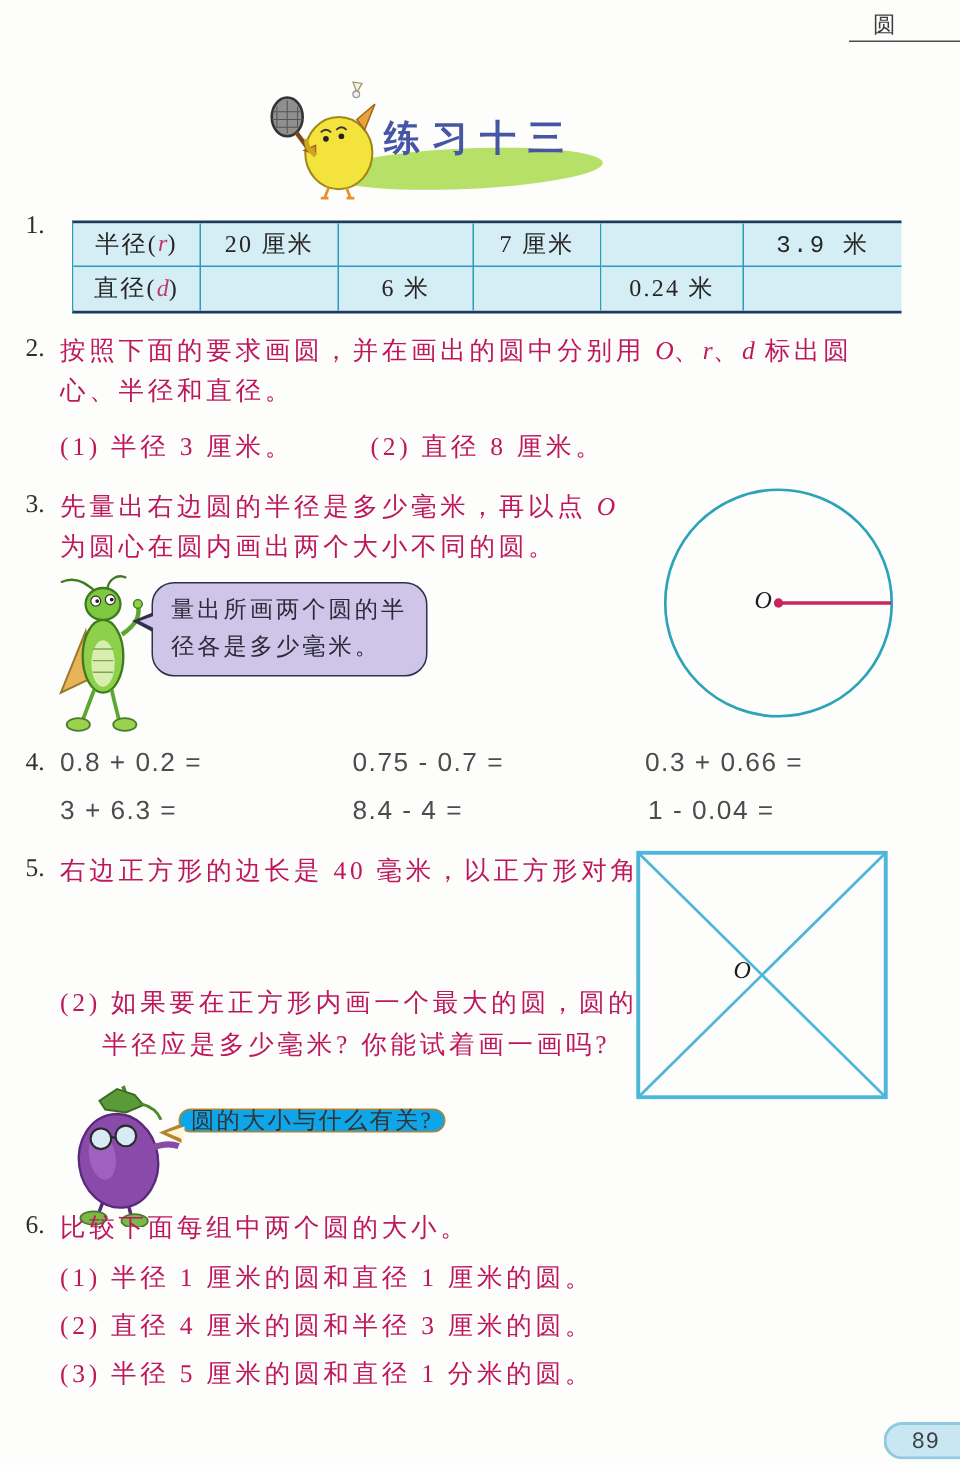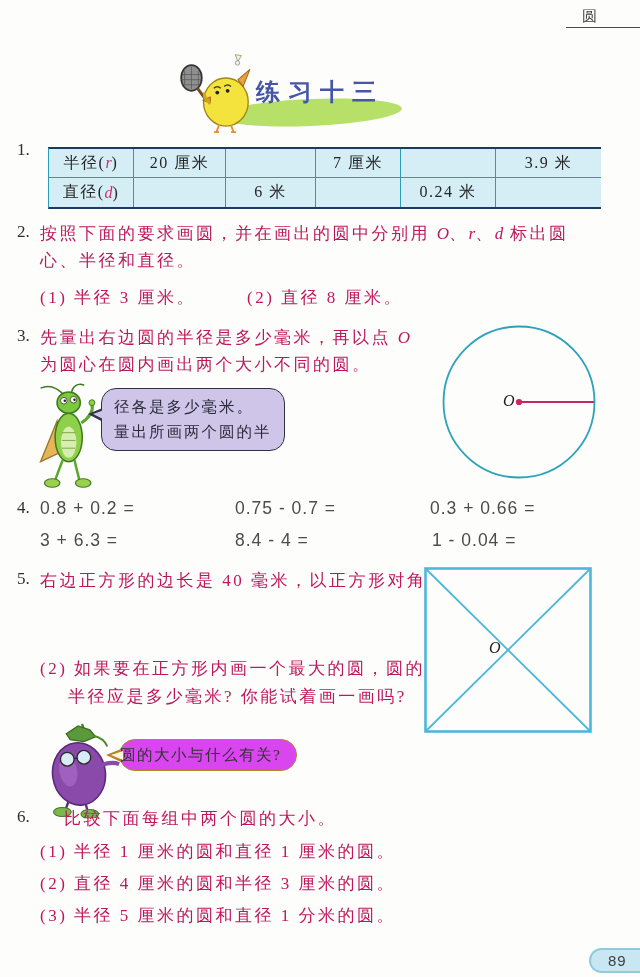--- a/index.html
+++ b/index.html
@@ -25,42 +25,42 @@
 
   
   .rtable { position:absolute; left:48px; top:147px; width:553px;
             border-top:2.6px solid #1c3c5c; border-bottom:2.6px solid #1c3c5c;
             border-left:1.6px solid #2b9cb5; }
   .rtable .row { display:grid; grid-template-columns:85px 92px 90px 85px 95px auto; height:29px; }
   .rtable .cell { background:#d5eef5; border-right:1.6px solid #2b9cb5;
                   display:flex; align-items:center; justify-content:center;
                   font-size:16px; letter-spacing:1.5px; color:#262626; }
   .rtable .row:first-child .cell { border-bottom:1.6px solid #2b9cb5; }
-  .rtable .cell:last-child { border-right:none; }
+  .rtable .cell:last-child { border-right:none;font-family:Liberation Mono, monospace; }
 
   
   .fig-label { font-size:16px; font-style:italic; font-family:"Liberation Serif",serif; color:#1d1d1d; letter-spacing:0; }
 
   
   .math { font-family:"Liberation Sans","DejaVu Sans",sans-serif; font-size:17.5px; color:#4c4c4c; letter-spacing:1px; }
 
   
   .bubble { position:absolute; border-radius:15px; }
   .bubble-1 { left:101px; top:388px; width:184px; padding:5px 10px 6px 12px;
               background:#cfc5e9; border:1.8px solid #30304a; }
   .bubble-1 .bl { font-size:15.5px; letter-spacing:2px; color:#2a2a38; line-height:25px; white-space:nowrap; }
   .tail-1 { position:absolute; left:88px; top:407px; width:0; height:0;
             border-top:7px solid transparent; border-bottom:9px solid transparent;
             border-right:17px solid #30304a; }
   .tail-1b { position:absolute; left:93px; top:409px; width:0; height:0;
              border-top:5px solid transparent; border-bottom:7px solid transparent;
              border-right:14px solid #cfc5e9; z-index:3; }
-  .bubble-2 { left:119px; top:739px; width:178px; height:32px; border-radius:16px;
-              background:#d946ef; border:1.6px solid #b5832c;
-              display:flex; align-items:center; justify-content:flex-start; }
+  .bubble-2 { left:119px; top:739px; width:178px; height:16px; border-radius:16px;
+              background:#0ea5e9; border:1.6px solid #b5832c;
+              display:flex; align-items:center; justify-content:center; }
   .bubble-2 .bl { font-size:15.5px; letter-spacing:1.5px; color:#333; white-space:nowrap; }
   .tail-2 { position:absolute; left:106px; top:749px; width:0; height:0;
             border-top:6px solid transparent; border-bottom:7px solid transparent;
             border-right:15px solid #b5832c; }
   .tail-2b { position:absolute; left:111px; top:751px; width:0; height:0;
              border-top:4px solid transparent; border-bottom:5px solid transparent;
              border-right:12px solid #fdf6d9; z-index:3; }
 
   
   .page-pill { position:absolute; left:589px; top:948px; width:55px; height:25px;
@@ -173,22 +173,22 @@
       <path d="M36,80 C32,90 30,96 28,101" stroke="#5aa82e" stroke-width="2.6" fill="none"></path>
       <path d="M48,80 C50,90 52,96 53,101" stroke="#5aa82e" stroke-width="2.6" fill="none"></path>
       <ellipse cx="25" cy="104" rx="8" ry="4.4" fill="#9ad14e" stroke="#4a7a2a" stroke-width="1.2"></ellipse>
       <ellipse cx="57" cy="104" rx="8" ry="4.4" fill="#9ad14e" stroke="#4a7a2a" stroke-width="1.2"></ellipse>
     </svg>
   </div>
 
   <div class="tail-1"></div>
   <div class="tail-1b"></div>
   <div class="bubble bubble-1">
+    <div class="bl">量出所画两个圆的半</div>
     <div class="bl">径各是多少毫米。</div>
-    <div class="bl">量出所画两个圆的半</div>
   </div>
 
   <div class="abs qnum" style="left:17px; top:498px;">4.</div>
   <div class="abs math" style="left:40px; top:498px;">0.8 + 0.2 =</div>
   <div class="abs math" style="left:235px; top:498px;">0.75 - 0.7 =</div>
   <div class="abs math" style="left:430px; top:498px;">0.3 + 0.66 =</div>
   <div class="abs math" style="left:40px; top:530px;">3 + 6.3 =</div>
   <div class="abs math" style="left:235px; top:530px;">8.4 - 4 =</div>
   <div class="abs math" style="left:432px; top:530px;">1 - 0.04 =</div>
 
@@ -223,21 +223,21 @@
     </svg>
   </div>
 
   <div class="tail-2"></div>
   <div class="tail-2b"></div>
   <div class="bubble bubble-2">
     <div class="bl">圆的大小与什么有关?</div>
   </div>
 
   <div class="abs qnum" style="left:17px; top:807px;">6.</div>
-  <div class="abs cn" style="left:40px; top:807px;margin-left:24px;">比较下面每组中两个圆的大小。</div>
+  <div class="abs cn" style="left:40px; top:807px;">比较下面每组中两个圆的大小。</div>
   <div class="abs cn" style="left:40px; top:840px;">(1) 半径 1 厘米的圆和直径 1 厘米的圆。</div>
   <div class="abs cn" style="left:40px; top:872px;">(2) 直径 4 厘米的圆和半径 3 厘米的圆。</div>
   <div class="abs cn" style="left:40px; top:904px;">(3) 半径 5 厘米的圆和直径 1 分米的圆。</div>
 
   <div class="page-pill">
     <span>89</span>
   </div>
 
 </div>
 

